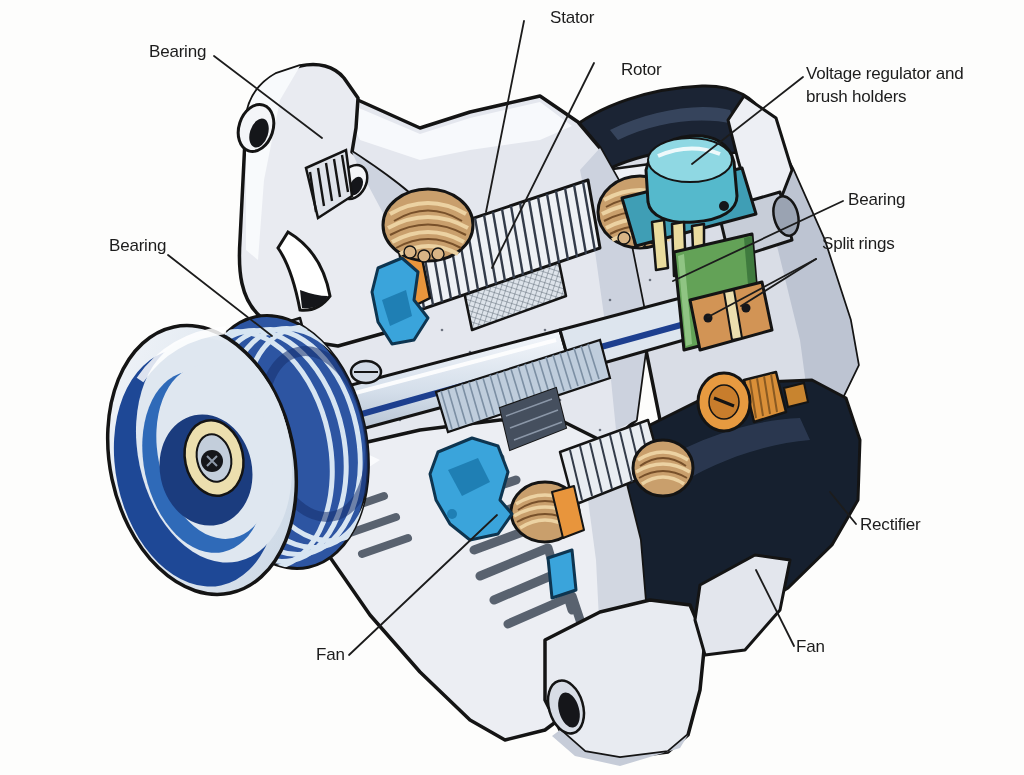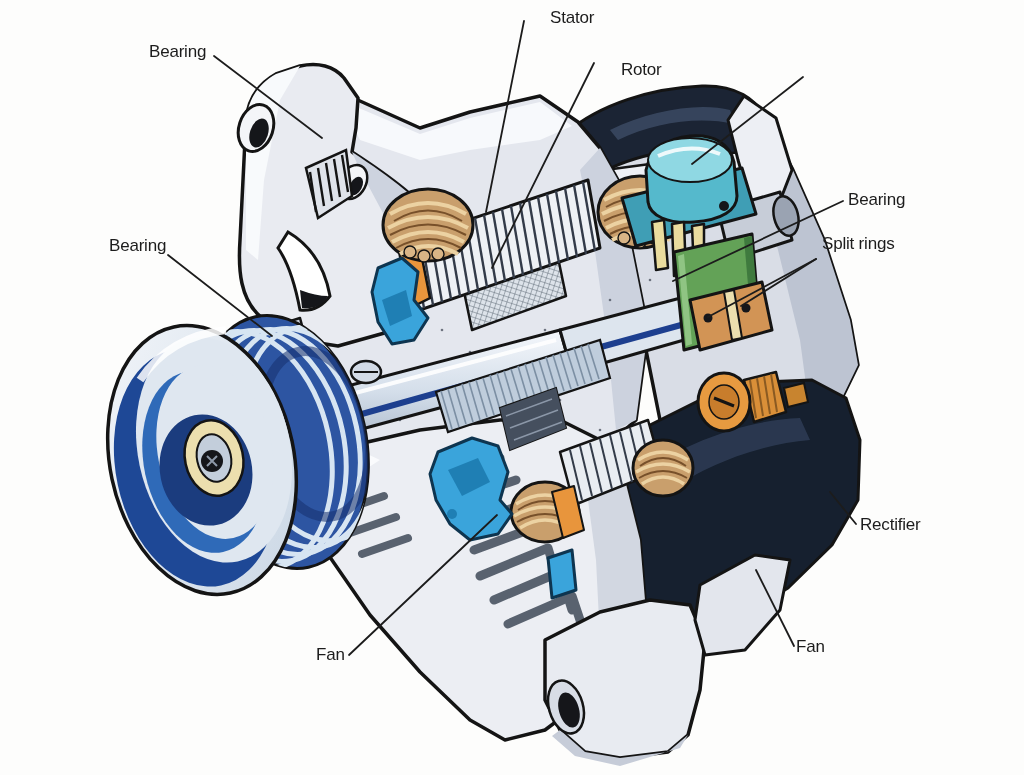--- a/index.html
+++ b/index.html
@@ -383,20 +383,24 @@
     </div>
 <div class="lbl lbl-bearing-l">
       <span>Bearing</span>
     </div>
 <div class="lbl lbl-stator">
       <span>Stator</span>
     </div>
 <div class="lbl lbl-rotor">
       <span>Rotor</span>
     </div>
+<div class="lbl lbl-voltreg">
+  <span>Voltage regulator and</span>
+  <span>brush holders</span>
+</div>
 <div class="lbl lbl-bearing-r">
       <span>Bearing</span>
     </div>
 <div class="lbl lbl-splitrings">
       <span>Split rings</span>
     </div>
 <div class="lbl lbl-rectifier">
       <span>Rectifier</span>
     </div>
 <div class="lbl lbl-fan-r">

